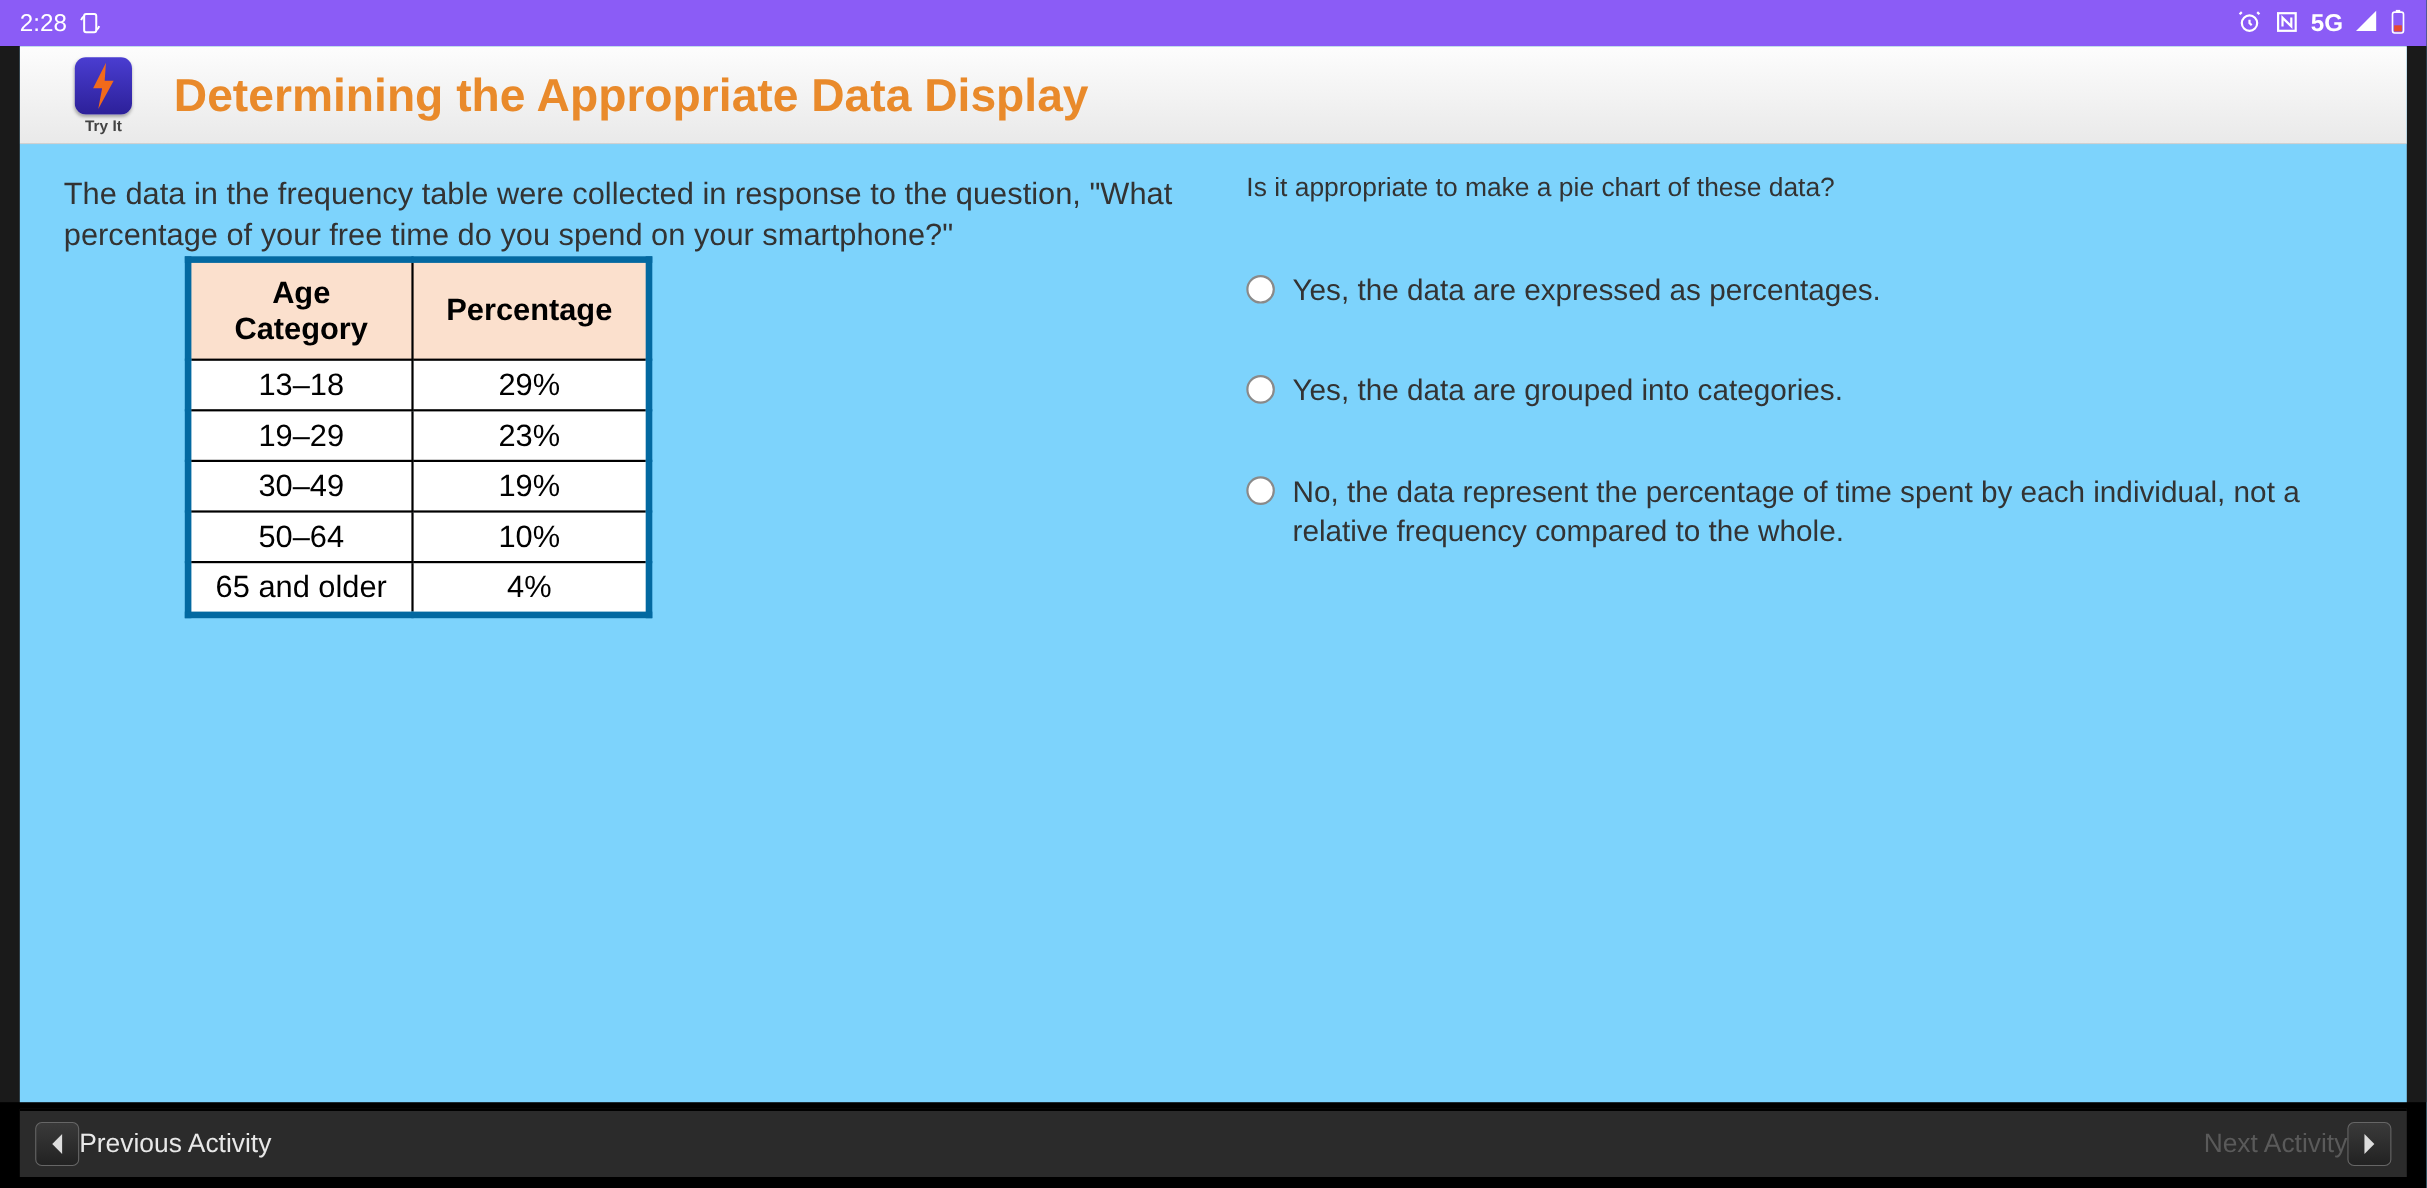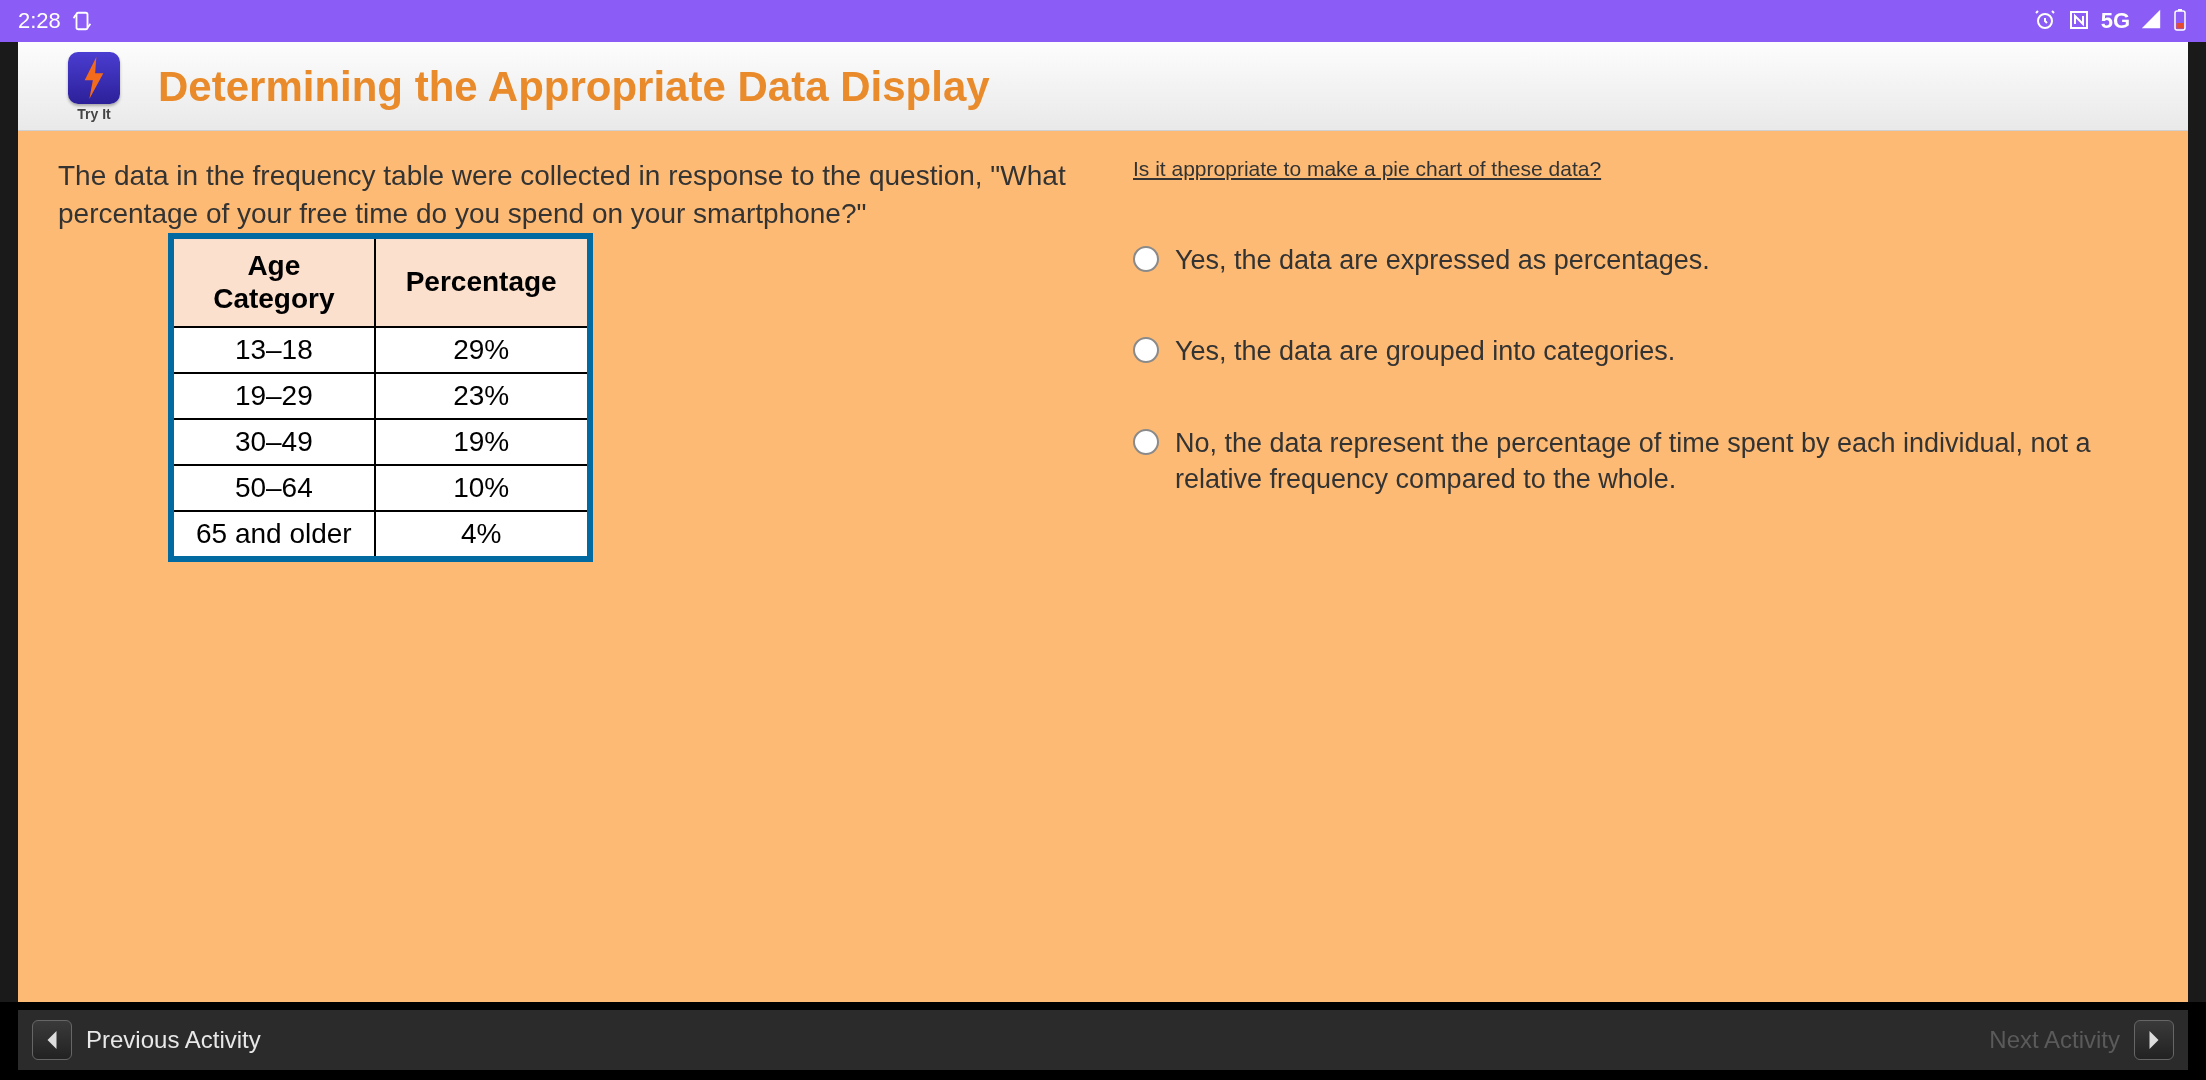--- a/index.html
+++ b/index.html
@@ -25,21 +25,21 @@
   
   .content-wrap {
     flex: 1;
     background: #1a1a1a;
     padding: 0 18px;
     display: flex;
     flex-direction: column;
   }
   .app-page {
     flex: 1;
-    background: #fdba74;
+    background: #7dd3fc;
     display: flex;
     flex-direction: column;
     overflow: hidden;
   }
 
   
   .page-header {
     background: linear-gradient(#fdfdfd, #e9e9e9);
     border-bottom: 1px solid #d0d0d0;
     padding: 10px 24px 8px 50px;
@@ -77,39 +77,39 @@
   }
   .freq-table th {
     background: #fbe0cd;
     font-weight: 700;
     padding: 10px 30px;
     line-height:1.2;
   }
   .freq-table td { background:#fff; }
 
   
-  .question-text { font-size:21px; color:#333; margin-bottom: 24px; text-decoration: underline; }
+  .question-text { font-size:24px; color:#333; margin-bottom: 24px; }
   .options { display:flex; flex-direction:column; gap: 18px; }
   .option { display:flex; align-items:flex-start; gap: 16px; cursor:pointer;margin-top:37px; }
   .radio {
     width:26px; height:26px; border:2px solid #8a8a8a; border-radius:50%;
     flex-shrink:0; margin-top:4px; background:#fff;
   }
   .option-label { font-size:27px; color:#333; line-height:1.35; }
 
   
   .footer-nav {
     height: 62px;
     background: #2b2b2b;
     display:flex; align-items:center; justify-content:space-between;
     padding: 0 14px;
     border-top: 2px solid #000;
     margin: 6px 18px 10px 18px;
   }
-  .nav-btn { display:flex; align-items:center; gap:14px; color:#e8e8e8; font-size:24px; }
+  .nav-btn { display:flex; align-items:center; color:#e8e8e8; font-size:24px; }
   .nav-btn.disabled { color:#5a5a5a; }
   .arrow-btn {
     width:40px; height:40px; border:1px solid #666; border-radius:6px;
     background: linear-gradient(#3a3a3a,#222);
     display:flex; align-items:center; justify-content:center;
   }
   .arrow-btn svg { display:block; }
 </style>
 </head>
 <body>

